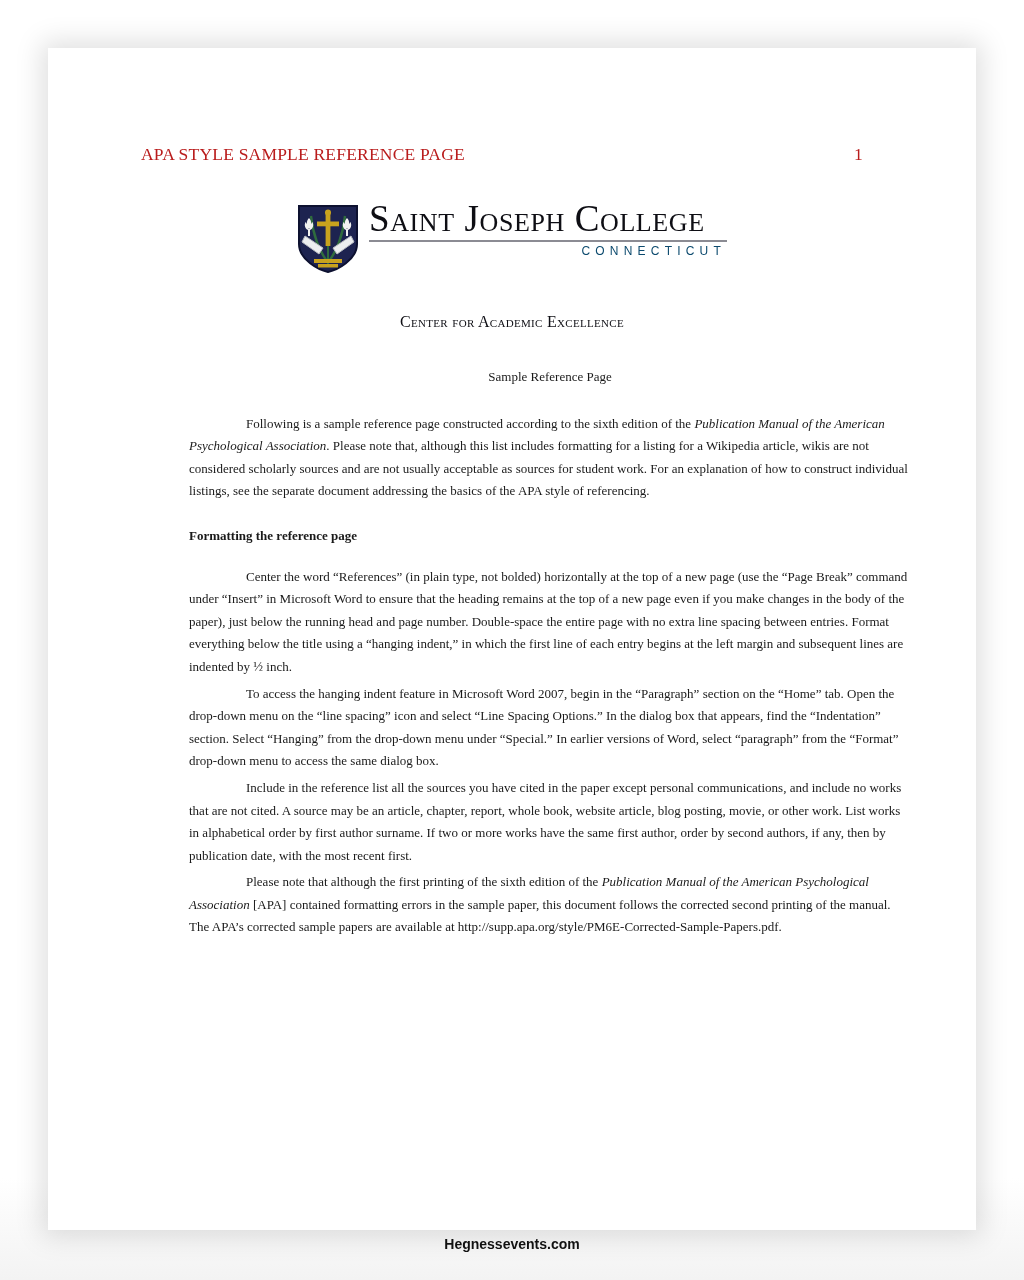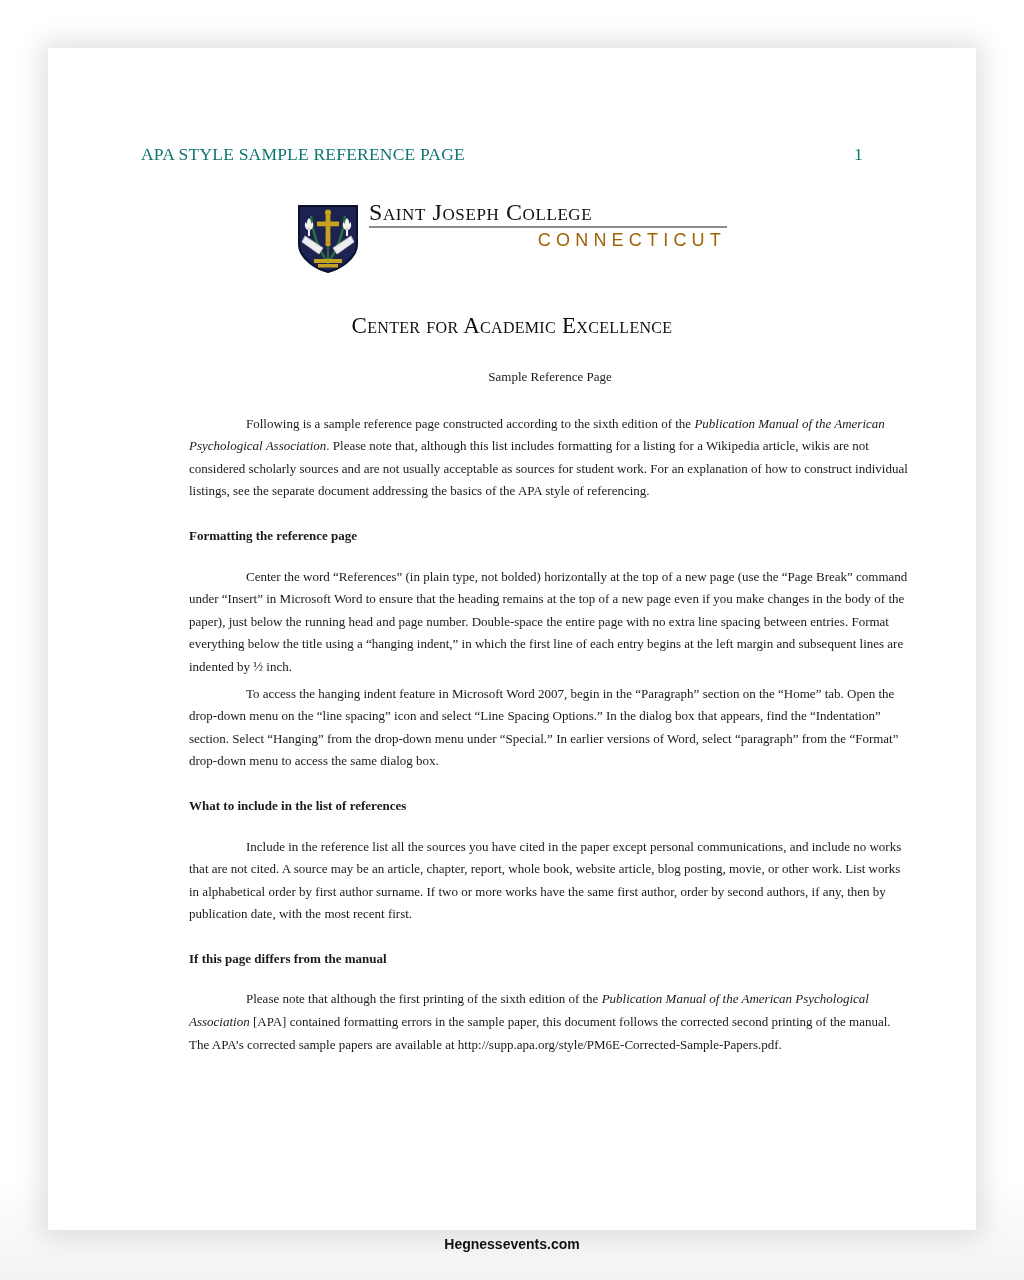--- a/index.html
+++ b/index.html
@@ -39,21 +39,21 @@
   #running-head {
     position: absolute;
     left: 93px;
     top: 96px;
     width: 722px;
     display: flex;
     justify-content: space-between;
     align-items: baseline;
     font-size: 17.5px;
     letter-spacing: 0.2px;
-    color: #0f766e;
+    color: #b91c1c;
   }
   #running-head .rh-title { white-space: nowrap; }
   #running-head .rh-num { }
 
   
   #logo-block {
     position: absolute;
     left: 0;
     right: 0;
     top: 152px;
@@ -69,50 +69,50 @@
     left: 0px;
     top: 4px;
     width: 62px;
     height: 70px;
   }
   #wordmark-col {
     margin-left: 72px;
   }
   #wordmark {
     font-family: "Liberation Serif", "DejaVu Serif", serif;
-    font-size: 24px;
+    font-size: 37px;
     line-height: 1.02;
     color: #0e0e14;
     letter-spacing: 0.6px;
     font-variant: small-caps;
     white-space: nowrap;
   }
   #wordmark-rule {
     height: 2px;
     background: #8b8b93;
     margin-top: 2px;
     margin-bottom: 2px;
   }
   #state-line {
     text-align: right;
     font-family: "Liberation Sans", "DejaVu Sans", sans-serif;
-    font-size: 18px;
+    font-size: 12px;
     letter-spacing: 5.2px;
-    color: #a16207;
+    color: #0c4a6e;
     padding-right: 1px;
   }
   #center-line {
     position: absolute;
     left: 0;
     right: 0;
     top: 265px;
     text-align: center;
     font-family: "Liberation Serif", "DejaVu Serif", serif;
     font-variant: small-caps;
-    font-size: 23px;
+    font-size: 16px;
     letter-spacing: 0.3px;
     color: #0e0e14;
   }
 
   
   #body {
     position: absolute;
     left: 141px;
     top: 318px;
     width: 722px;
@@ -218,25 +218,23 @@
 
       <div class="doc-title">Sample Reference Page</div>
 
       <p class="para"><span>Following is a sample reference page constructed according to the sixth edition of the </span><i>Publication Manual of the American Psychological Association</i><span>.  Please note that, although this list includes formatting for a listing for a Wikipedia article, wikis are not considered scholarly sources and are not usually acceptable as sources for student work.  For an explanation of how to construct individual listings, see the separate document addressing the basics of the APA style of referencing.</span></p>
 
       <div class="sec-head">Formatting the reference page</div>
 
       <p class="para">Center the word “References” (in plain type, not bolded) horizontally at the top of a new page (use the “Page Break” command under “Insert” in Microsoft Word to ensure that the heading remains at the top of a new page even if you make changes in the body of the paper), just below the running head and page number.  Double-space the entire page with no extra line spacing between entries.  Format everything below the title using a “hanging indent,” in which the first line of each entry begins at the left margin and subsequent lines are indented by ½ inch.</p>
       <p class="para">To access the hanging indent feature in Microsoft Word 2007, begin in the “Paragraph” section on the “Home” tab.  Open the drop-down menu on the “line spacing” icon and select “Line Spacing Options.”  In the dialog box that appears, find the “Indentation” section.  Select “Hanging” from the drop-down menu under “Special.”  In earlier versions of Word, select “paragraph” from the “Format” drop-down menu to access the same dialog box.</p>
 
-      <div class="sec-head">What to include in the list of references</div>
 
       <p class="para">Include in the reference list all the sources you have cited in the paper except personal communications, and include no works that are not cited.  A source may be an article, chapter, report, whole book, website article, blog posting, movie, or other work.  List works in alphabetical order by first author surname.  If two or more works have the same first author, order by second authors, if any, then by publication date, with the most recent first.</p>
 
-      <div class="sec-head">If this page differs from the manual</div>
 
       <p class="para"><span>Please note that although the first printing of the sixth edition of the </span><i>Publication Manual of the American Psychological Association</i><span> [APA] contained formatting errors in the sample paper, this document follows the corrected second printing of the manual.  The APA’s corrected sample papers are available at http://supp.apa.org/style/PM6E-Corrected-Sample-Papers.pdf.</span></p>
 
     </div>
   </div>
 
   <div id="watermark">Hegnessevents.com</div>
 
 </div>
 

